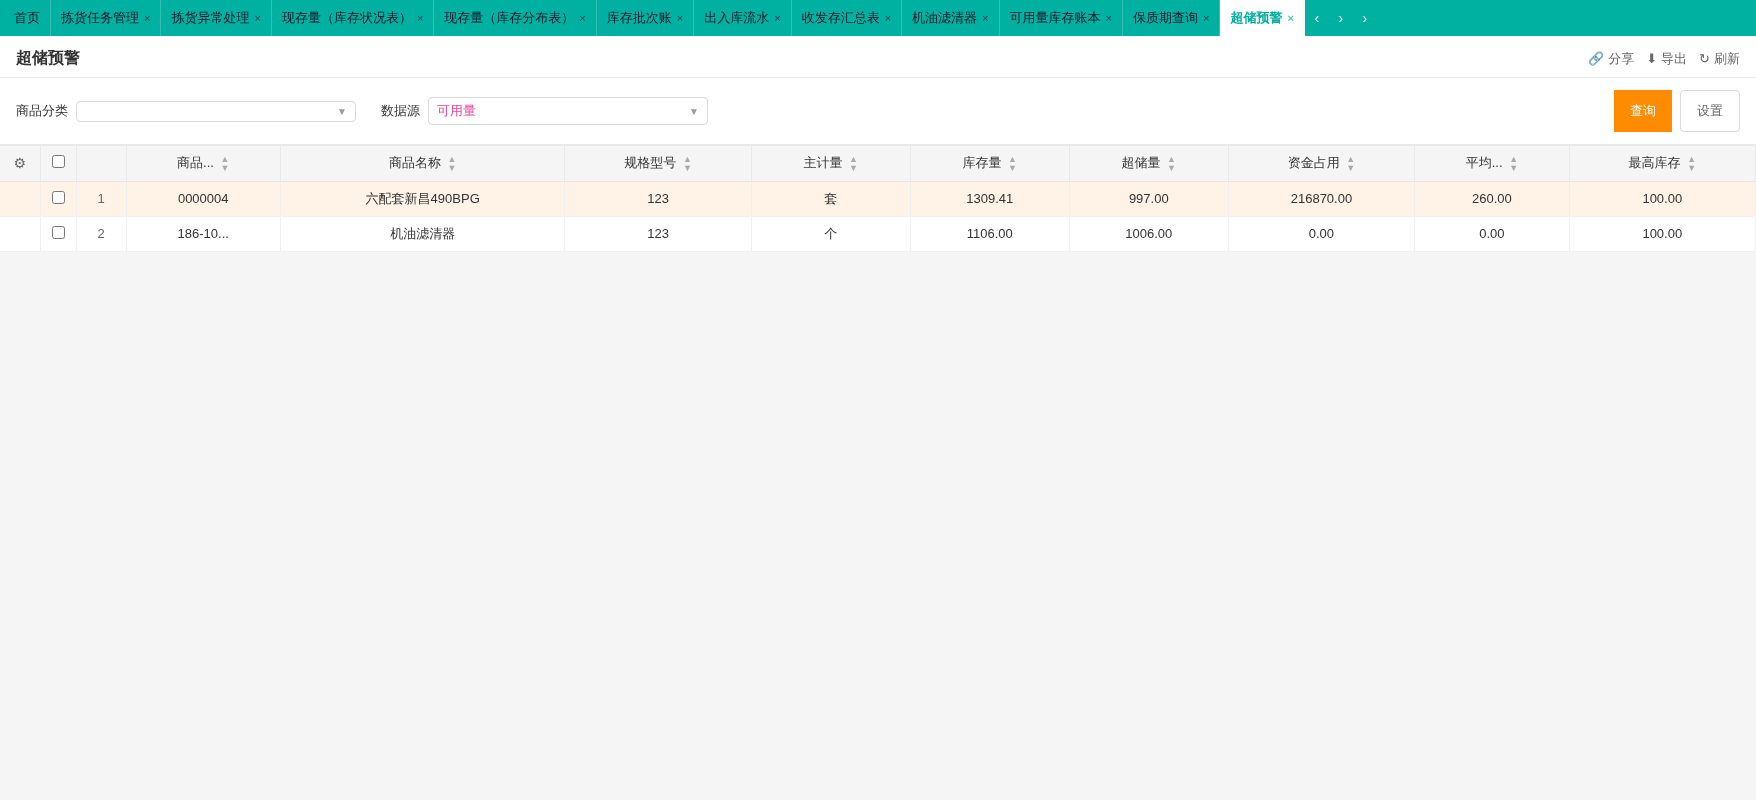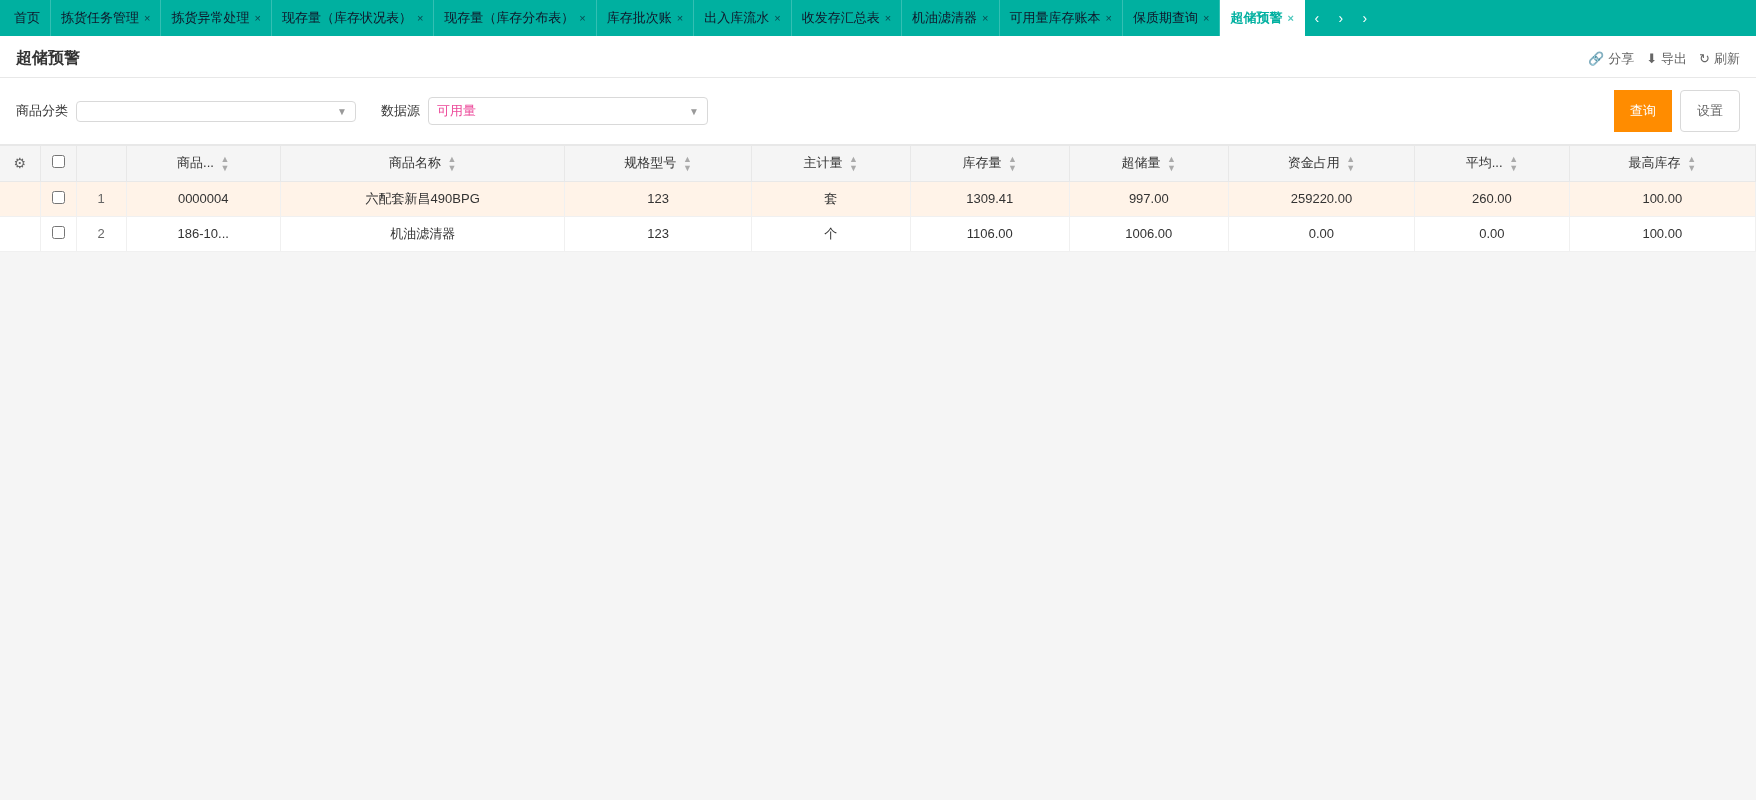--- a/index.html
+++ b/index.html
@@ -329,21 +329,21 @@
       <td class="col-checkbox">
         <input type="checkbox" style="">
       </td>
       <td class="col-index">1</td>
       <td>0000004</td>
       <td>六配套新昌490BPG</td>
       <td>123</td>
       <td>套</td>
       <td>1309.41</td>
       <td>997.00</td>
-      <td>259220.00</td>
+      <td>216870.00</td>
       <td>260.00</td>
       <td>100.00</td>
     </tr>
         <tr>
       <td class="col-settings"></td>
       <td class="col-checkbox">
         <input type="checkbox" style="">
       </td>
       <td class="col-index">2</td>
       <td>186-10...</td>

